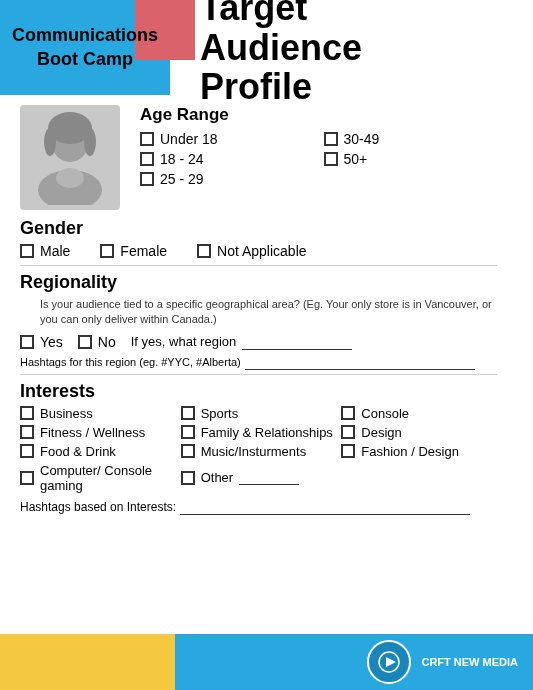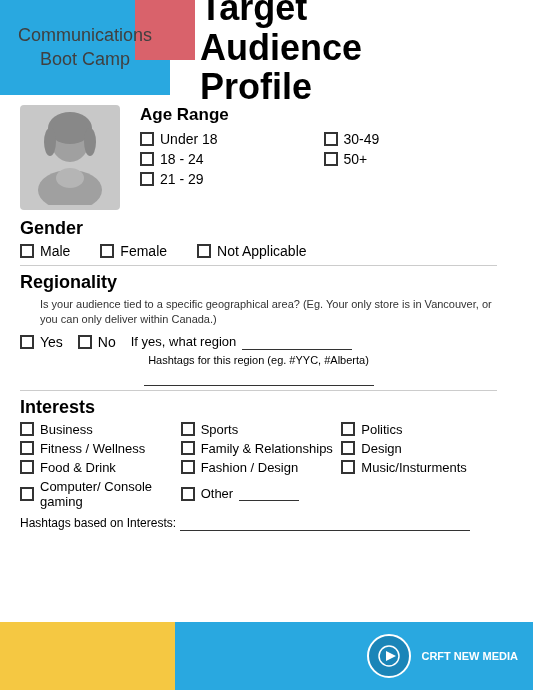--- a/index.html
+++ b/index.html
@@ -18,23 +18,23 @@
     }
     .header-left {
       background: #29a8e0;
       width: 170px;
       display: flex;
       align-items: center;
       justify-content: center;
       position: relative;
     }
     .header-left-title {
-      color: #404040;
+      color: #000000;
       font-size: 18px;
-      font-weight: normal;
+      font-weight: bold;
       text-align: center;
       line-height: 1.3;
       z-index: 1;
       position: relative;
     }
     .header-accent {
       position: absolute;
       top: 0;
       right: -25px;
       width: 60px;
@@ -158,21 +158,20 @@
       border-bottom: 1.5px solid #333;
       min-width: 110px;
       height: 16px;
     }
     .hashtag-row {
       font-size: 11px;
       display: flex;
       align-items: center;
       gap: 4px;
       margin-bottom: 4px;
-      flex-direction: column;
     }
     .hashtag-row .underline-field {
       min-width: 230px;
     }
 
     
     .interests-grid {
       display: grid;
       grid-template-columns: 1fr 1fr 1fr;
       gap: 4px 5px;
@@ -200,21 +199,21 @@
     .hashtags-interests-row .underline-field {
       min-width: 310px;
     }
 
     
     .footer {
       position: absolute;
       bottom: 0;
       left: 0;
       width: 533px;
-      height: 68px;
+      height: 56px;
       display: flex;
     }
     .footer-left {
       background: #f5c842;
       width: 175px;
     }
     .footer-middle {
       background: #29a8e0;
       flex: 1;
       display: flex;
@@ -293,21 +292,21 @@
         <div class="checkbox-item">
           <span class="checkbox-box"></span>
           <span>18 - 24</span>
         </div>
         <div class="checkbox-item">
           <span class="checkbox-box"></span>
           <span>50+</span>
         </div>
         <div class="checkbox-item">
           <span class="checkbox-box"></span>
-          <span>21 - 29</span>
+          <span>25 - 29</span>
         </div>
       </div>
     </div>
   </div>
 
   <div class="section-title">Gender</div>
   <div class="gender-row">
     <div class="checkbox-item">
       <span class="checkbox-box"></span>
       <span>Male</span>
@@ -355,21 +354,21 @@
       <span>Business</span>
     </div>
 
     <div class="checkbox-item">
       <span class="checkbox-box"></span>
       <span>Sports</span>
     </div>
 
     <div class="checkbox-item">
       <span class="checkbox-box"></span>
-      <span>Politics</span>
+      <span>Console</span>
     </div>
 
     <div class="checkbox-item">
       <span class="checkbox-box"></span>
       <span>Fitness / Wellness</span>
     </div>
     <div class="checkbox-item">
       <span class="checkbox-box"></span>
       <span>Family &amp; Relationships</span>
     </div>
@@ -377,26 +376,26 @@
       <span class="checkbox-box"></span>
       <span>Design</span>
     </div>
 
     <div class="checkbox-item">
       <span class="checkbox-box"></span>
       <span>Food &amp; Drink</span>
     </div>
     <div class="checkbox-item">
       <span class="checkbox-box"></span>
+      <span>Music/Insturments</span>
+    </div>
+
+    <div class="checkbox-item">
+      <span class="checkbox-box"></span>
       <span>Fashion / Design</span>
-    </div>
-
-    <div class="checkbox-item">
-      <span class="checkbox-box"></span>
-      <span>Music/Insturments</span>
     </div>
     <div class="checkbox-item">
       <span class="checkbox-box"></span>
       <span>Computer/ Console gaming</span>
     </div>
     <div class="checkbox-item">
       <span class="checkbox-box"></span>
       <span>Other</span>
       <span class="other-field"></span>
     </div>

